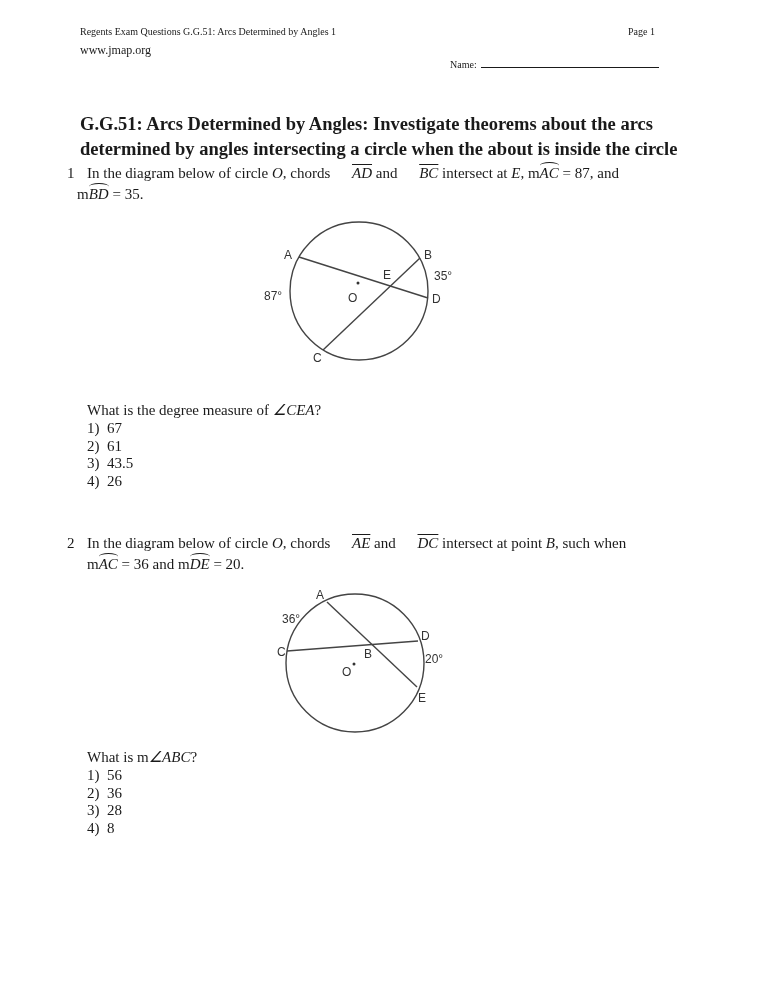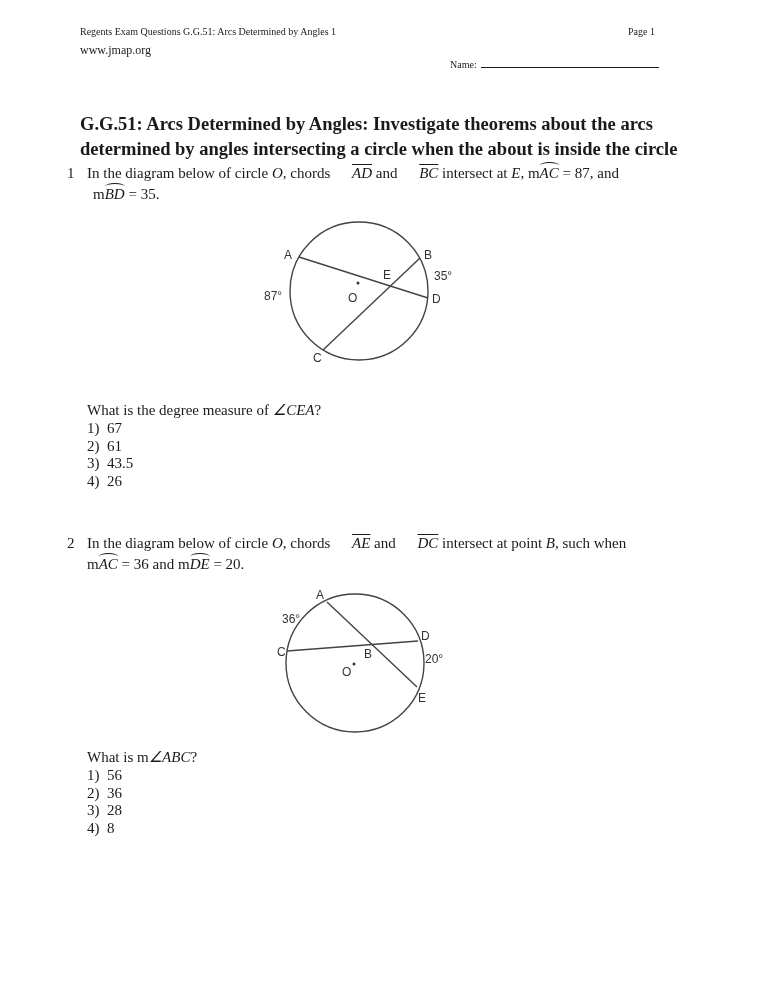--- a/index.html
+++ b/index.html
@@ -32,21 +32,21 @@
 
 <div class="abs title" style="left:80px; top:112px;">
   <div>G.G.51: Arcs Determined by Angles: Investigate theorems about the arcs</div>
   <div>determined by angles intersecting a circle when the about is inside the circle</div>
 </div>
 
 <div class="abs q" style="left:67px; top:165px;">1</div>
 <div class="abs q" style="left:87px; top:165px;">
   <span>In the diagram below of circle </span><span class="it">O</span><span>, chords </span><span class="ovl">AD</span><span> and </span><span class="ovl">BC</span><span> intersect at </span><span class="it">E</span><span>, m</span><span class="arc">AC</span><span> = 87, and</span>
 </div>
-<div class="abs q" style="left:93px; top:186px;">
+<div class="abs q" style="left:77px; top:186px;">
   <span>m</span><span class="arc">BD</span><span> = 35.</span>
 </div>
 
 <svg id="diag1" style="left:0; top:0;" width="768" height="994">
   <circle cx="359" cy="291" r="69" fill="none" stroke="#444" stroke-width="1.4"></circle>
   <line x1="299" y1="257" x2="428" y2="298" stroke="#444" stroke-width="1.4"></line>
   <line x1="420" y1="258" x2="323" y2="350" stroke="#444" stroke-width="1.4"></line>
   <circle cx="358" cy="283" r="1.5" fill="#333"></circle>
   <text x="284" y="259">A</text>
   <text x="424" y="259">B</text>

